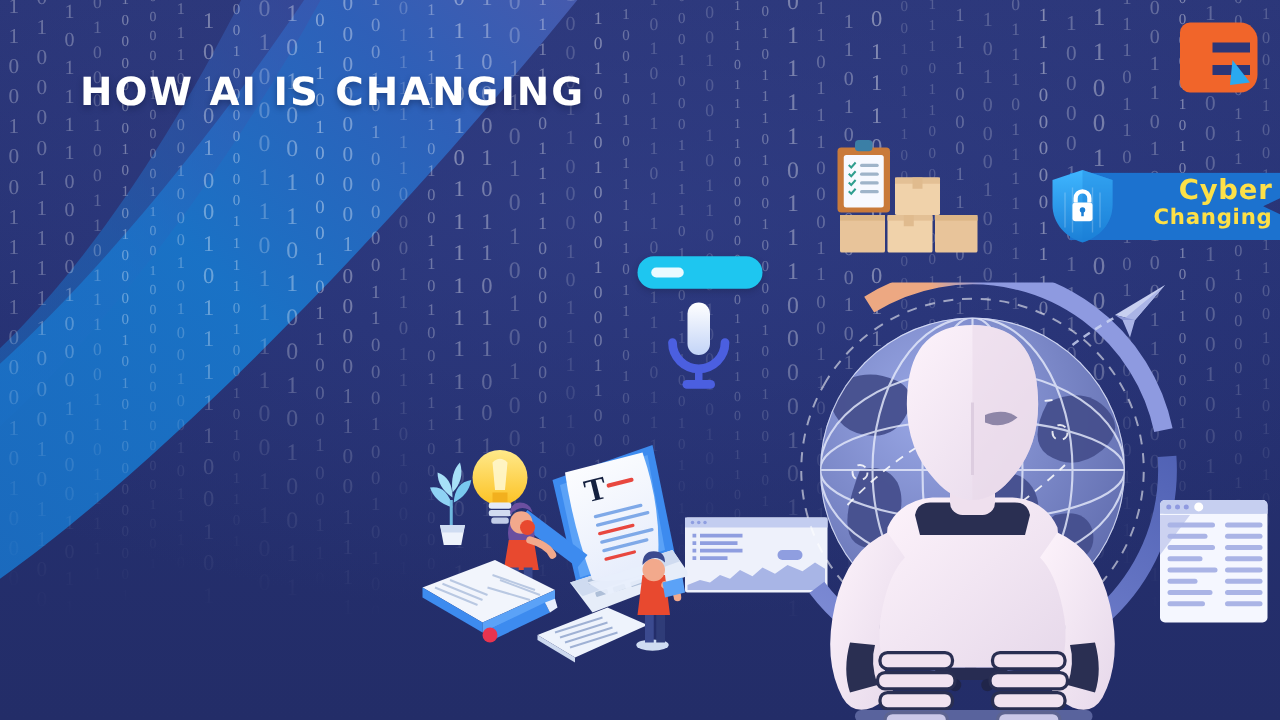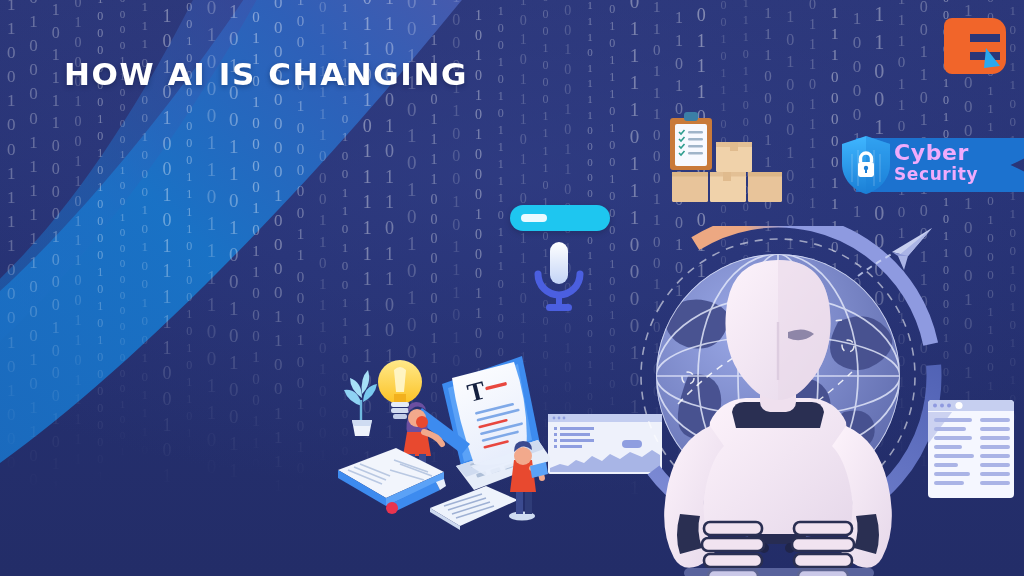--- a/index.html
+++ b/index.html
@@ -57,22 +57,22 @@
 
   
   .cyber{position:absolute;left:838px;top:134px;width:186px;height:62px;}
   .cyber-banner{
     position:absolute;left:18px;top:4px;width:168px;height:54px;
     background:#1c72cf;
     clip-path:polygon(0 0,100% 0,100% 38%,92% 50%,100% 62%,100% 100%,0 100%);
   }
   .cyber-text{
     position:absolute;left:56px;top:8px;width:124px;
-    color:#f0abfc;font-family:"DejaVu Sans", sans-serif;font-weight:bold;
-    line-height:1.02;letter-spacing:.6px;
+    color:#fde047;font-family:"DejaVu Sans", sans-serif;font-weight:bold;
+    line-height:1.02;letter-spacing:.6px;text-align:right;
   }
   .cy1{font-size:22px;display:block;}
   .cy2{font-size:17px;display:block;margin-top:2px;}
 
   
   .art{position:absolute;}
 
   
   .voice-bar{
     position:absolute;left:510px;top:205px;width:100px;height:26px;
@@ -1469,21 +1469,21 @@
         <line x1="36" y1="16" x2="36" y2="52"></line>
           <line x1="42" y1="20" x2="42" y2="48"></line>
       </g>
       <rect x="20" y="28" width="16" height="15" rx="2.4" fill="#ffffff"></rect>
       <path d="M22.5 28 V24.5 a5.5 5.5 0 0 1 11 0 V28" fill="none" stroke="#ffffff" stroke-width="3.4"></path>
       <circle cx="28" cy="34" r="2.2" fill="#1b7fd6"></circle>
       <rect x="27" y="34" width="2" height="5" fill="#1b7fd6"></rect>
     </svg>
     <div class="cyber-text">
       <span class="cy1">Cyber</span>
-      <span class="cy2">Security</span>
+      <span class="cy2">Changing</span>
     </div>
   </div>
 
   <svg class="art" style="left:660px;top:112px;width:126px;height:96px" viewBox="0 0 126 96">
 
     <rect x="10" y="6" width="42" height="52" rx="3" fill="#c97a3a"></rect>
     <rect x="15" y="12" width="32" height="42" rx="2" fill="#f7f9ff"></rect>
     <rect x="24" y="0" width="14" height="9" rx="3" fill="#3b7fa6"></rect>
     <g stroke="#2f9e8f" stroke-width="1.6" fill="none">
       <path d="M19 20 l2 2 3.5 -4"></path>

